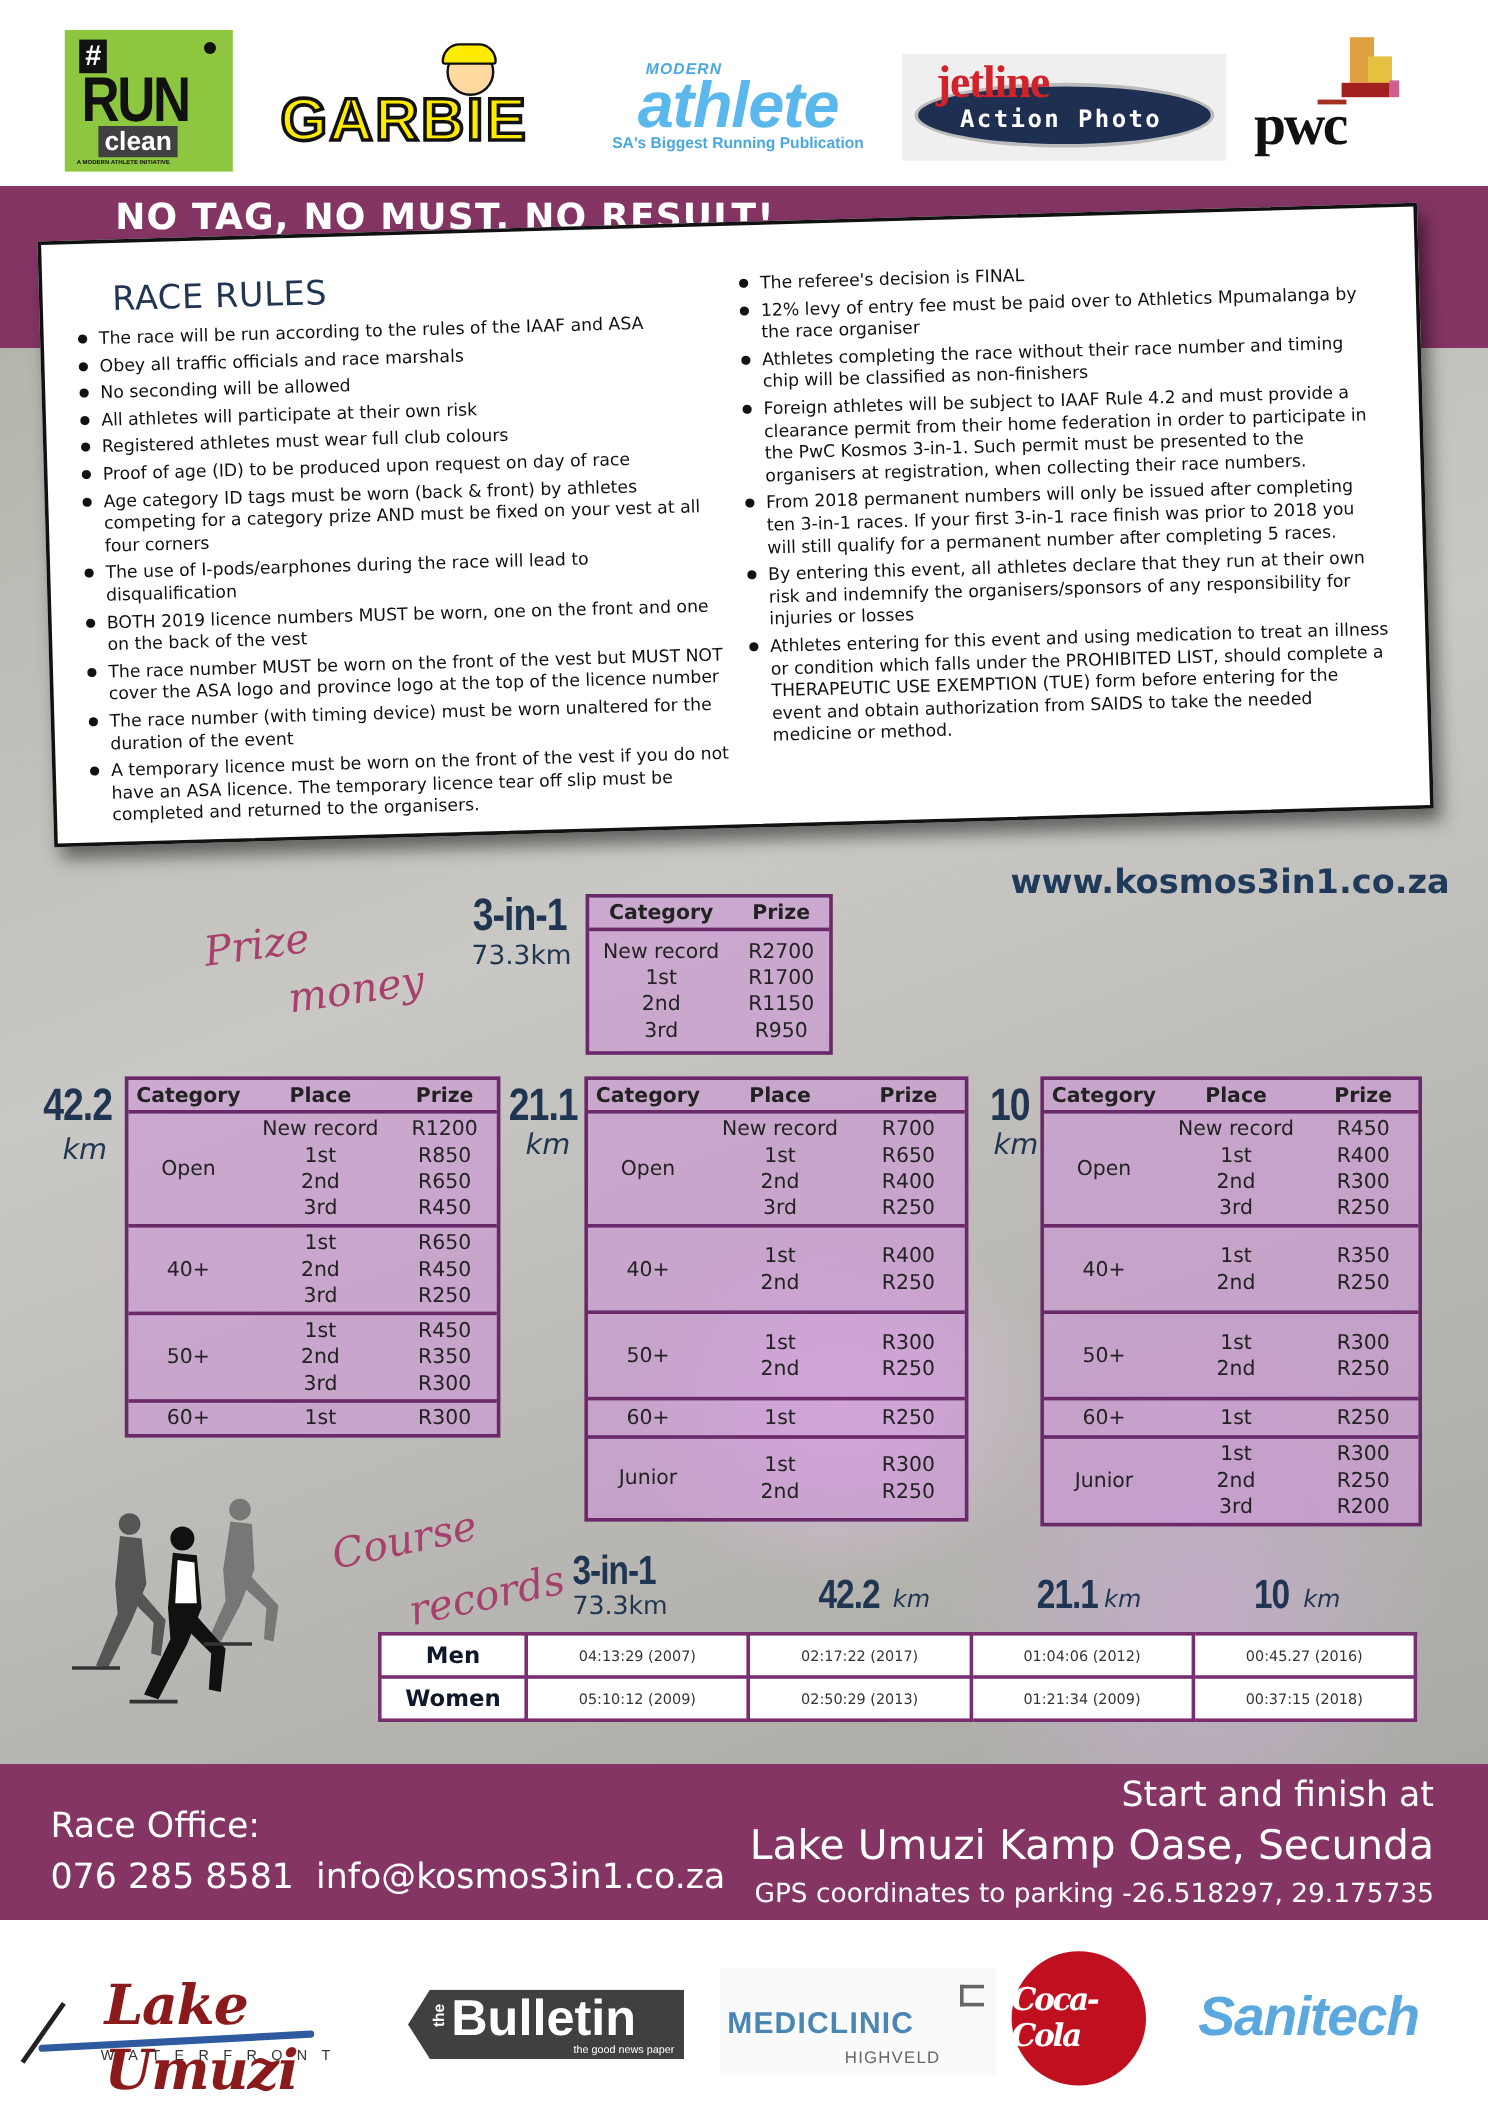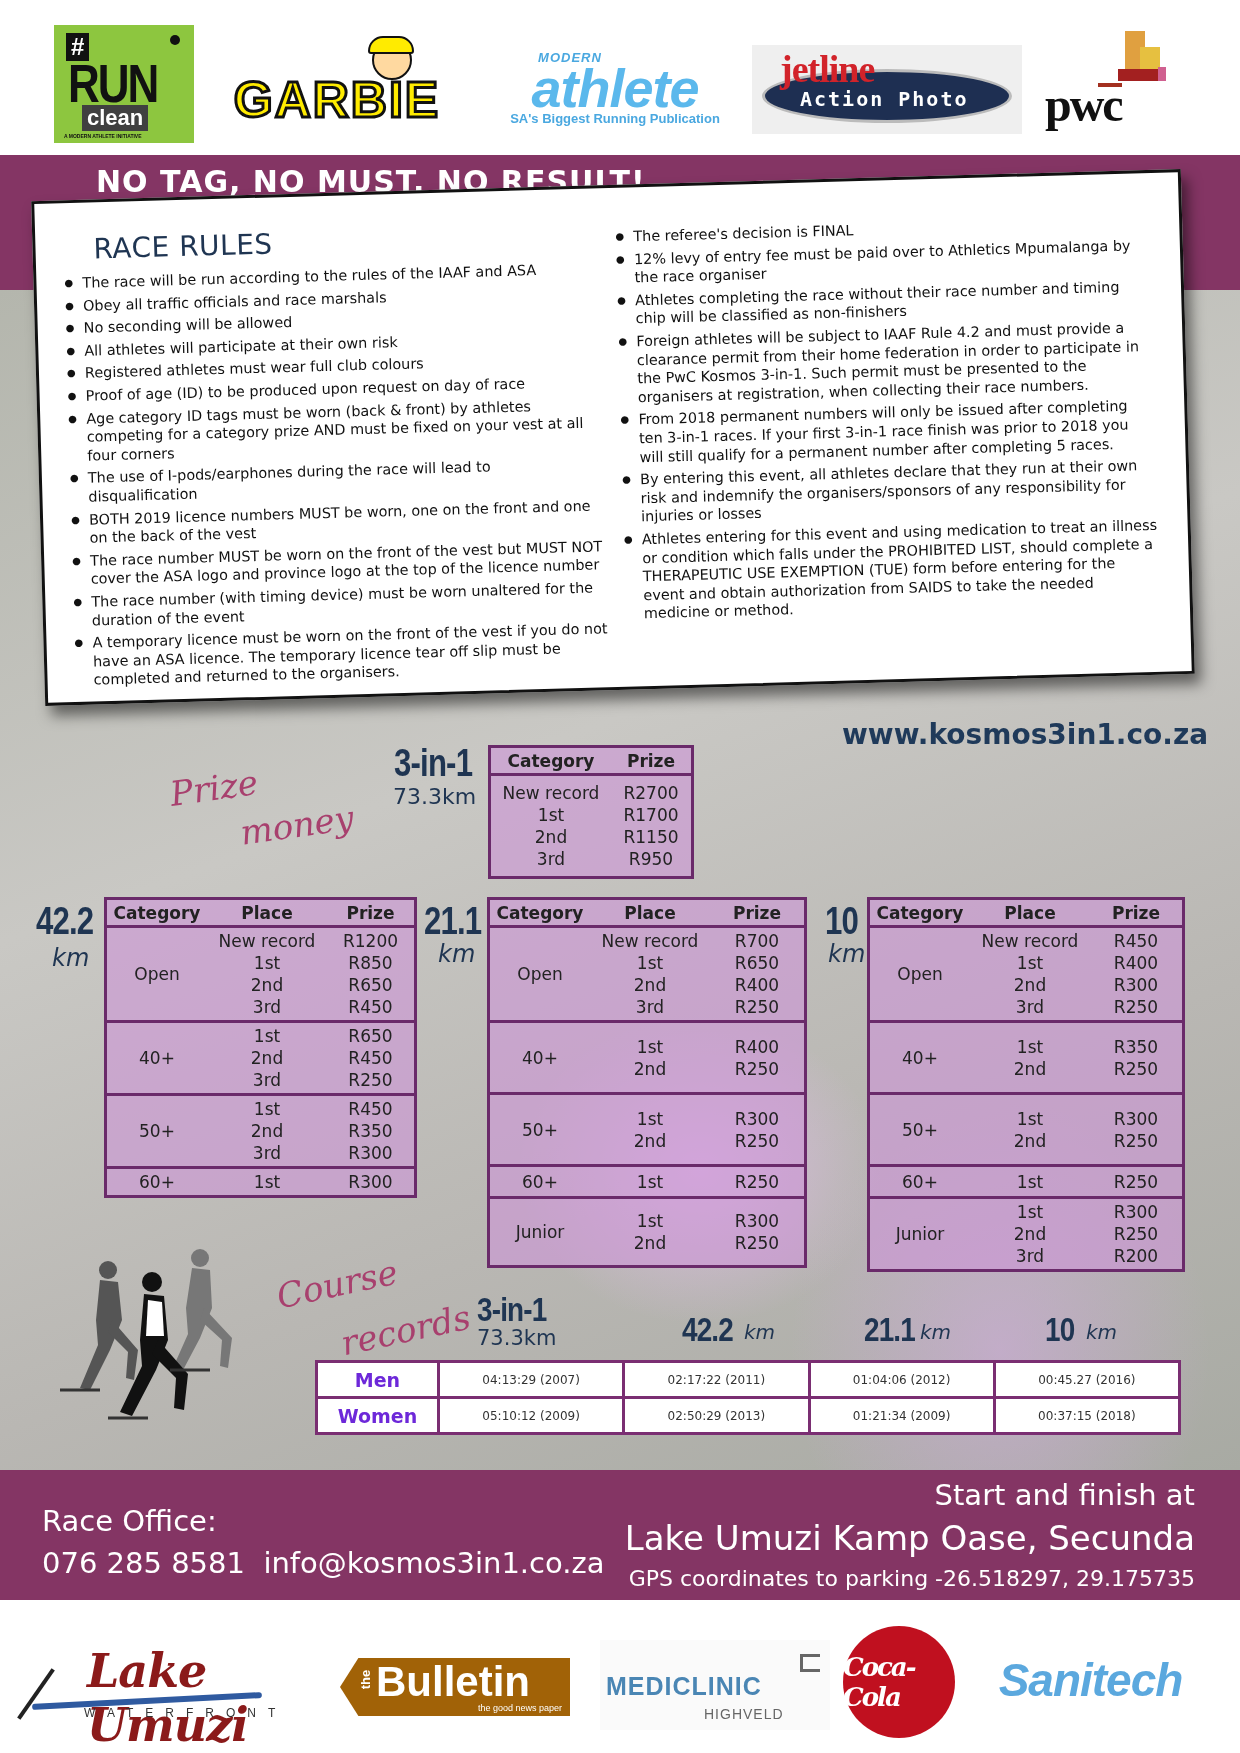--- a/index.html
+++ b/index.html
@@ -85,39 +85,39 @@
   
   .t3 .c-cat2 { width: 120px; text-align: center; font-size: 17px; line-height: 22px; }
   .t3 .c-prize2 { width: 80px; text-align: center; font-size: 17px; line-height: 22px; }
 
   
   .runners { position: absolute; left: 60px; top: 1240px; width: 200px; height: 190px; }
 
   
   .rec-table { position: absolute; left: 315px; top: 1360px; width: 866px; border-collapse: collapse; background: #fff; font-family: "DejaVu Sans", sans-serif; }
   .rec-table td { border: 3px solid #7a2e72; height: 36px; text-align: center; font-size: 12px; color: #333; }
-  .rec-table td.lab { font-weight: bold; font-size: 19px; color: #6d28d9; width: 122px; }
+  .rec-table td.lab { font-weight: bold; font-size: 19px; color: #0f172a; width: 122px; }
 
   
   .purple-bottom { position: absolute; left: 0; top: 1470px; width: 1240px; height: 130px; background: #843564; color: #fff; font-family: "DejaVu Sans", sans-serif; }
   .office-title { position: absolute; left: 42px; top: 34px; font-size: 29px; }
   .office-line { position: absolute; left: 42px; top: 76px; font-size: 29px; }
   .venue-1 { position: absolute; right: 45px; top: 8px; font-size: 29px; text-align: right; }
   .venue-2 { position: absolute; right: 45px; top: 48px; font-size: 34px; text-align: right; }
   .venue-3 { position: absolute; right: 45px; top: 96px; font-size: 22px; text-align: right; }
 
   
   .bottom-sponsors { position: absolute; left: 0; top: 1610px; width: 1240px; height: 143px; background: #fff; }
   .lakeumuzi { left: 22px; top: 30px; width: 295px; height: 90px; }
   .lakeumuzi .word { position: absolute; left: 38px; top: 4px; font: italic bold 46px "DejaVu Serif", serif; color: #8b1a1a; letter-spacing: -1px; margin-left: 27px; }
   .lakeumuzi .sub { position: absolute; left: 62px; top: 66px; font: 12px "Liberation Sans", sans-serif; letter-spacing: 12px; color: #333; }
   .lakeumuzi .wave { position: absolute; left: 10px; top: 58px; width: 230px; height: 6px; background: #2f5aa0; border-radius: 3px; transform: rotate(-3deg); }
   .lakeumuzi .pole { position: absolute; left: 12px; top: 24px; width: 4px; height: 60px; background: #222; transform: rotate(35deg); }
 
-  .bulletin { left: 340px; top: 48px; width: 230px; height: 58px; background: #a16207; clip-path: polygon(8% 0,100% 0,100% 100%,8% 100%,0 50%); }
+  .bulletin { left: 340px; top: 48px; width: 230px; height: 58px; background: #404040; clip-path: polygon(8% 0,100% 0,100% 100%,8% 100%,0 50%); }
   .bulletin .the { position: absolute; left: 16px; top: 14px; font: bold 13px "Liberation Sans", sans-serif; color: #fff; transform: rotate(-90deg); }
   .bulletin .word { position: absolute; left: 36px; top: 0; font: bold 42px "Liberation Sans", sans-serif; color: #fff; }
   .bulletin .sub { position: absolute; right: 8px; bottom: 3px; font: 9px "Liberation Sans", sans-serif; color: #fff; }
 
   .mediclinic { left: 600px; top: 30px; width: 230px; height: 90px; background: #fafafa; }
   .mediclinic .word { position: absolute; left: 6px; top: 32px; font: bold 25px "Liberation Sans", sans-serif; color: #4a86b4; letter-spacing: 1px; }
   .mediclinic .sub { position: absolute; left: 104px; top: 66px; font: 14px "Liberation Sans", sans-serif; color: #666; letter-spacing: 1px; }
   .mediclinic .mark { position: absolute; left: 200px; top: 14px; width: 20px; height: 18px; border: 3px solid #666; border-right: none; }
 
   .cocacola { left: 843px; top: 16px; width: 112px; height: 112px; border-radius: 50%; background: #c0101f; }
@@ -457,21 +457,21 @@
 <div class="dist-sub" style="left:920px; top:1320px; font-size:20px;">km</div>
 
 <div class="dist-big" style="left:1045px; top:1310px; font-size:34px;">10</div>
 <div class="dist-sub" style="left:1086px; top:1320px; font-size:20px;">km</div>
 
 <table class="rec-table">
   <tbody>
       <tr>
     <td class="lab">Men</td>
     <td>04:13:29 (2007)</td>
-    <td>02:17:22 (2011)</td>
+    <td>02:17:22 (2017)</td>
     <td>01:04:06 (2012)</td>
     <td>00:45.27 (2016)</td>
   </tr>
   <tr>
     <td class="lab">Women</td>
     <td>05:10:12 (2009)</td>
     <td>02:50:29 (2013)</td>
     <td>01:21:34 (2009)</td>
     <td>00:37:15 (2018)</td>
   </tr>

